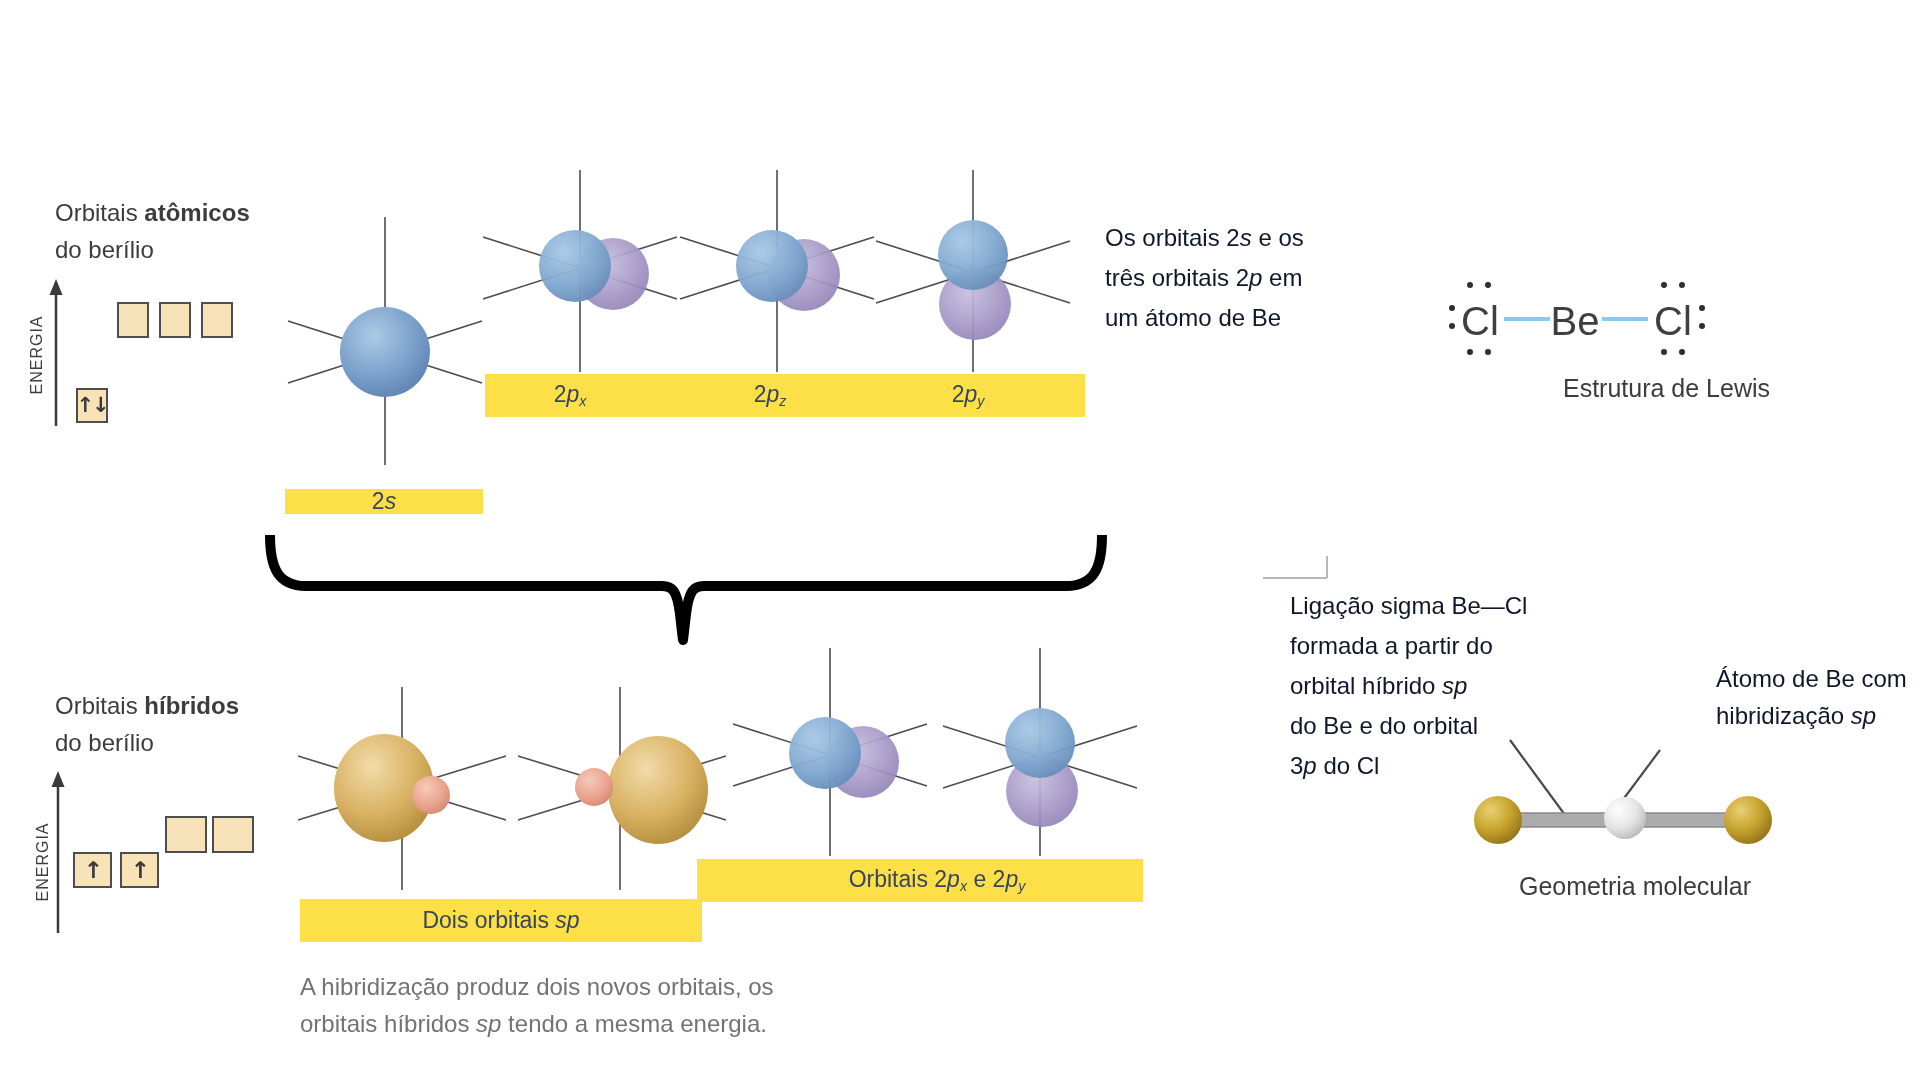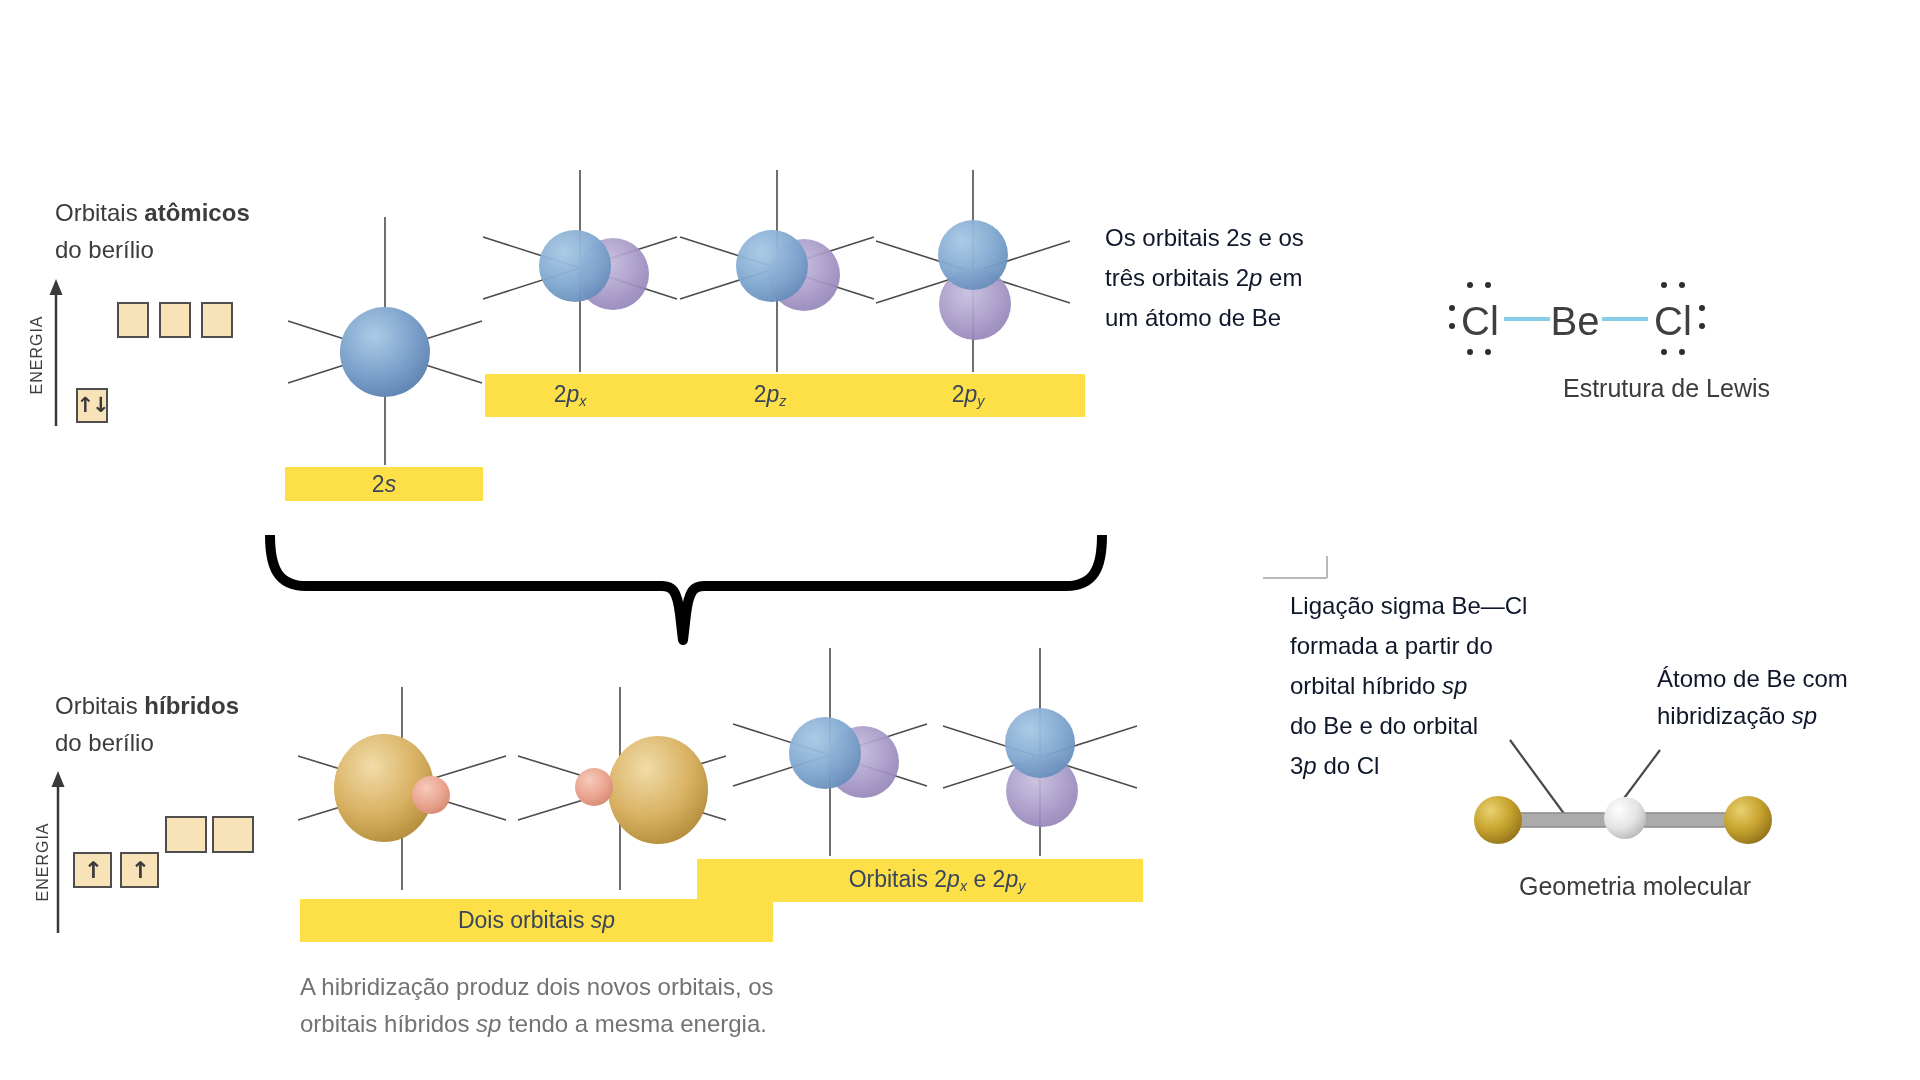--- a/index.html
+++ b/index.html
@@ -115,21 +115,21 @@
   <circle cx="102" cy="159" r="36" fill="url(#gPurple)" fill-opacity="0.92"></circle>
   <circle cx="100" cy="110" r="35" fill="url(#gBlue)" fill-opacity="0.95"></circle>
 </svg>
 
 <div class="abs bar" style="left:485px; top:374px; width:600px; height:43px;">
   <span class="lbl" style="left:85px;"><span>2</span><span class="it">p</span><span class="it sb">x</span></span>
   <span class="lbl" style="left:285px;"><span>2</span><span class="it">p</span><span class="it sb">z</span></span>
   <span class="lbl" style="left:483px;"><span>2</span><span class="it">p</span><span class="it sb">y</span></span>
 </div>
 
-<div class="abs bar center" style="left:285px; top:467px; width:198px; height:34px;">
+<div class="abs bar center" style="left:285px; top:489px; width:198px; height:25px;">
   <span><span>2</span><span class="it">s</span></span>
 </div>
 
 <div class="abs note" style="left:1105px; top:218px;">
   <div><span>Os orbitais 2</span><span class="it">s</span><span> e os</span></div>
   <div><span>três orbitais 2</span><span class="it">p</span><span> em</span></div>
   <div><span>um átomo de Be</span></div>
 </div>
 
 <svg class="abs" style="left:1430px; top:255px;" width="330" height="120" viewBox="0 0 330 120" font-family="Liberation Sans, sans-serif">
@@ -207,41 +207,41 @@
   <line x1="100" y1="8" x2="100" y2="216" stroke="#4c4c4c" stroke-width="1.6"></line>
   <line x1="3" y1="86" x2="197" y2="148" stroke="#4c4c4c" stroke-width="1.6"></line>
   <line x1="3" y1="148" x2="197" y2="86" stroke="#4c4c4c" stroke-width="1.6"></line>
   <circle cx="102" cy="151" r="36" fill="url(#gPurple)" fill-opacity="0.92"></circle>
   <circle cx="100" cy="103" r="35" fill="url(#gBlue)" fill-opacity="0.95"></circle>
 </svg>
 
 <div class="abs bar center" style="left:697px; top:859px; width:446px; height:43px;padding-left:34px;">
   <span><span>Orbitais 2</span><span class="it">p</span><span class="it sb">x</span><span> e 2</span><span class="it">p</span><span class="it sb">y</span></span>
 </div>
-<div class="abs bar center" style="left:300px; top:899px; width:473px; height:43px;">
+<div class="abs bar center" style="left:300px; top:899px; width:402px; height:43px;">
   <span><span>Dois orbitais </span><span class="it">sp</span></span>
 </div>
 
 <div class="abs caption" style="left:300px; top:968px;">
   <div><span>A hibridização produz dois novos orbitais, os</span></div>
   <div><span>orbitais híbridos </span><span class="it">sp</span><span> tendo a mesma energia.</span></div>
 </div>
 
 <div class="grayline" style="left:1263px; top:577px; width:64px; height:2px;"></div>
 <div class="grayline" style="left:1326px; top:556px; width:2px; height:22px;"></div>
 
 <div class="abs note" style="left:1290px; top:586px;">
   <div><span>Ligação sigma Be—Cl</span></div>
   <div><span>formada a partir do</span></div>
   <div><span>orbital híbrido </span><span class="it">sp</span></div>
   <div><span>do Be e do orbital</span></div>
   <div><span>3</span><span class="it">p</span><span> do Cl</span></div>
 </div>
 
-<div class="abs note" style="left:1657px; top:660px; line-height:37px;">
+<div class="abs note" style="left:1716px; top:660px; line-height:37px;">
   <div><span>Átomo de Be com</span></div>
   <div><span>hibridização </span><span class="it">sp</span></div>
 </div>
 
 <svg class="abs" style="left:1470px; top:635px;" width="330" height="230" viewBox="0 0 330 230">
   <line x1="40" y1="105" x2="95" y2="180" stroke="#4a4a4a" stroke-width="2.2"></line>
   <line x1="190" y1="115" x2="152" y2="166" stroke="#4a4a4a" stroke-width="2.2"></line>
   <rect x="28" y="178" width="250" height="14" fill="#ababab" stroke="#8a8a8a" stroke-width="1.5"></rect>
   <circle cx="28" cy="185" r="24" fill="url(#gGoldAtom)"></circle>
   <circle cx="278" cy="185" r="24" fill="url(#gGoldAtom)"></circle>

